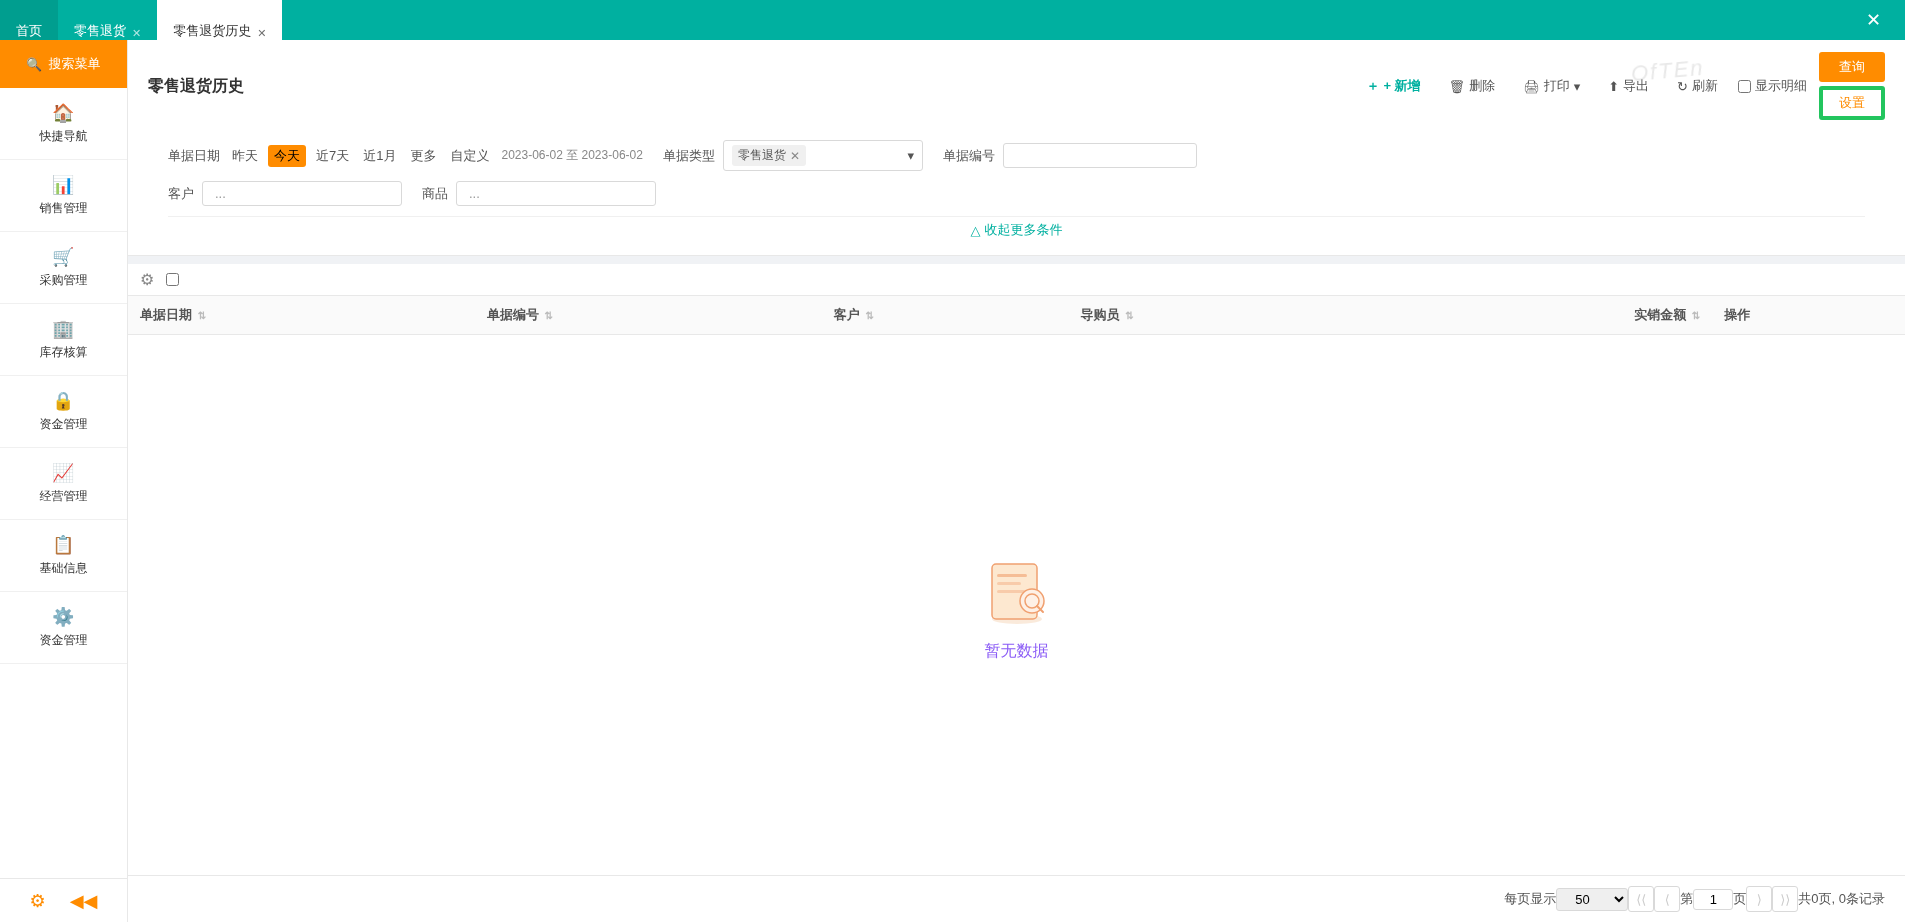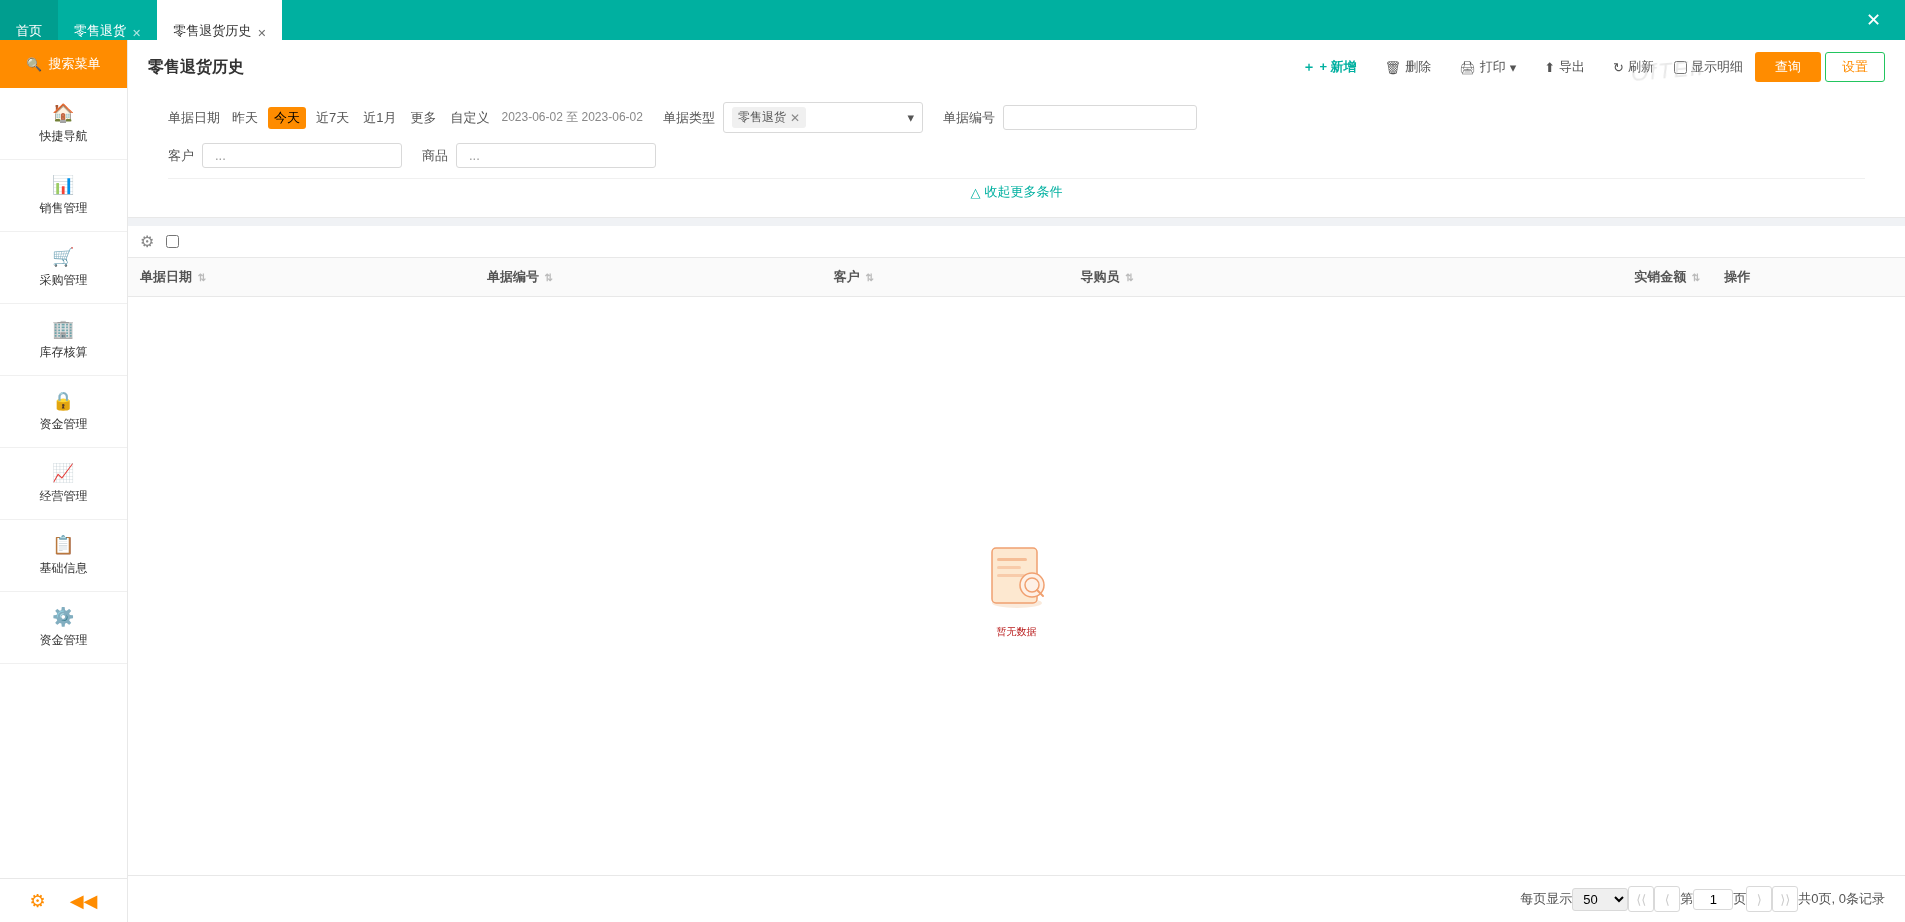--- a/index.html
+++ b/index.html
@@ -165,21 +165,21 @@
       color: #fff;
       border: none;
       padding: 6px 20px;
       border-radius: 3px;
       cursor: pointer;
       font-size: 13px;
     }
     .btn-setting {
       background: #fff;
       color: #ff8c00;
-      border: 1px solid #22c55e;
+      border: 4px solid #22c55e;
       padding: 4px 16px;
       border-radius: 3px;
       cursor: pointer;
       font-size: 13px;
     }
     .show-detail-check {
       display: flex;
       align-items: center;
       gap: 4px;
       font-size: 13px;
@@ -326,41 +326,41 @@
       justify-content: center;
       flex: 1;
       padding: 60px 0;
     }
     .empty-icon {
       width: 80px;
       height: 80px;
       margin-bottom: 12px;
     }
     .empty-text {
-      font-size: 10px;
-      color: #b91c1c;
+      font-size: 16px;
+      color: #8b5cf6;
     }
 
     
     .pagination {
       display: flex;
       align-items: center;
       justify-content: flex-end;
       padding: 10px 20px;
       background: #fff;
       border-top: 1px solid #e8e8e8;
       font-size: 13px;
       color: #555;
       gap: 0;
       flex-shrink: 0;
     }
     .pagination-select {
       border: 1px solid #d9d9d9;
       border-radius: 3px;
-      padding: 2px 6px;
+      padding: 2px 14px;
       font-size: 13px;
     }
     .pagination-btn {
       width: 26px;
       height: 26px;
       display: flex;
       align-items: center;
       justify-content: center;
       border: 1px solid #d9d9d9;
       border-radius: 3px;
@@ -484,21 +484,21 @@
             <span>导出</span>
           </div>
           <div class="toolbar-btn">
             <span>↻</span>
             <span>刷新</span>
           </div>
           <div class="show-detail-check">
             <input type="checkbox" style="">
             <span>显示明细</span>
           </div>
-          <div style="display:flex;flex-direction:row;gap:4px;">
+          <div style="display:flex;flex-direction:column;gap:4px;">
             <button class="btn-query">查询</button>
             <button class="btn-setting">设置</button>
           </div>
         </div>
       </div>
 
       <div class="filter-area">
         <div class="filter-row">
 
           <div class="filter-item">

